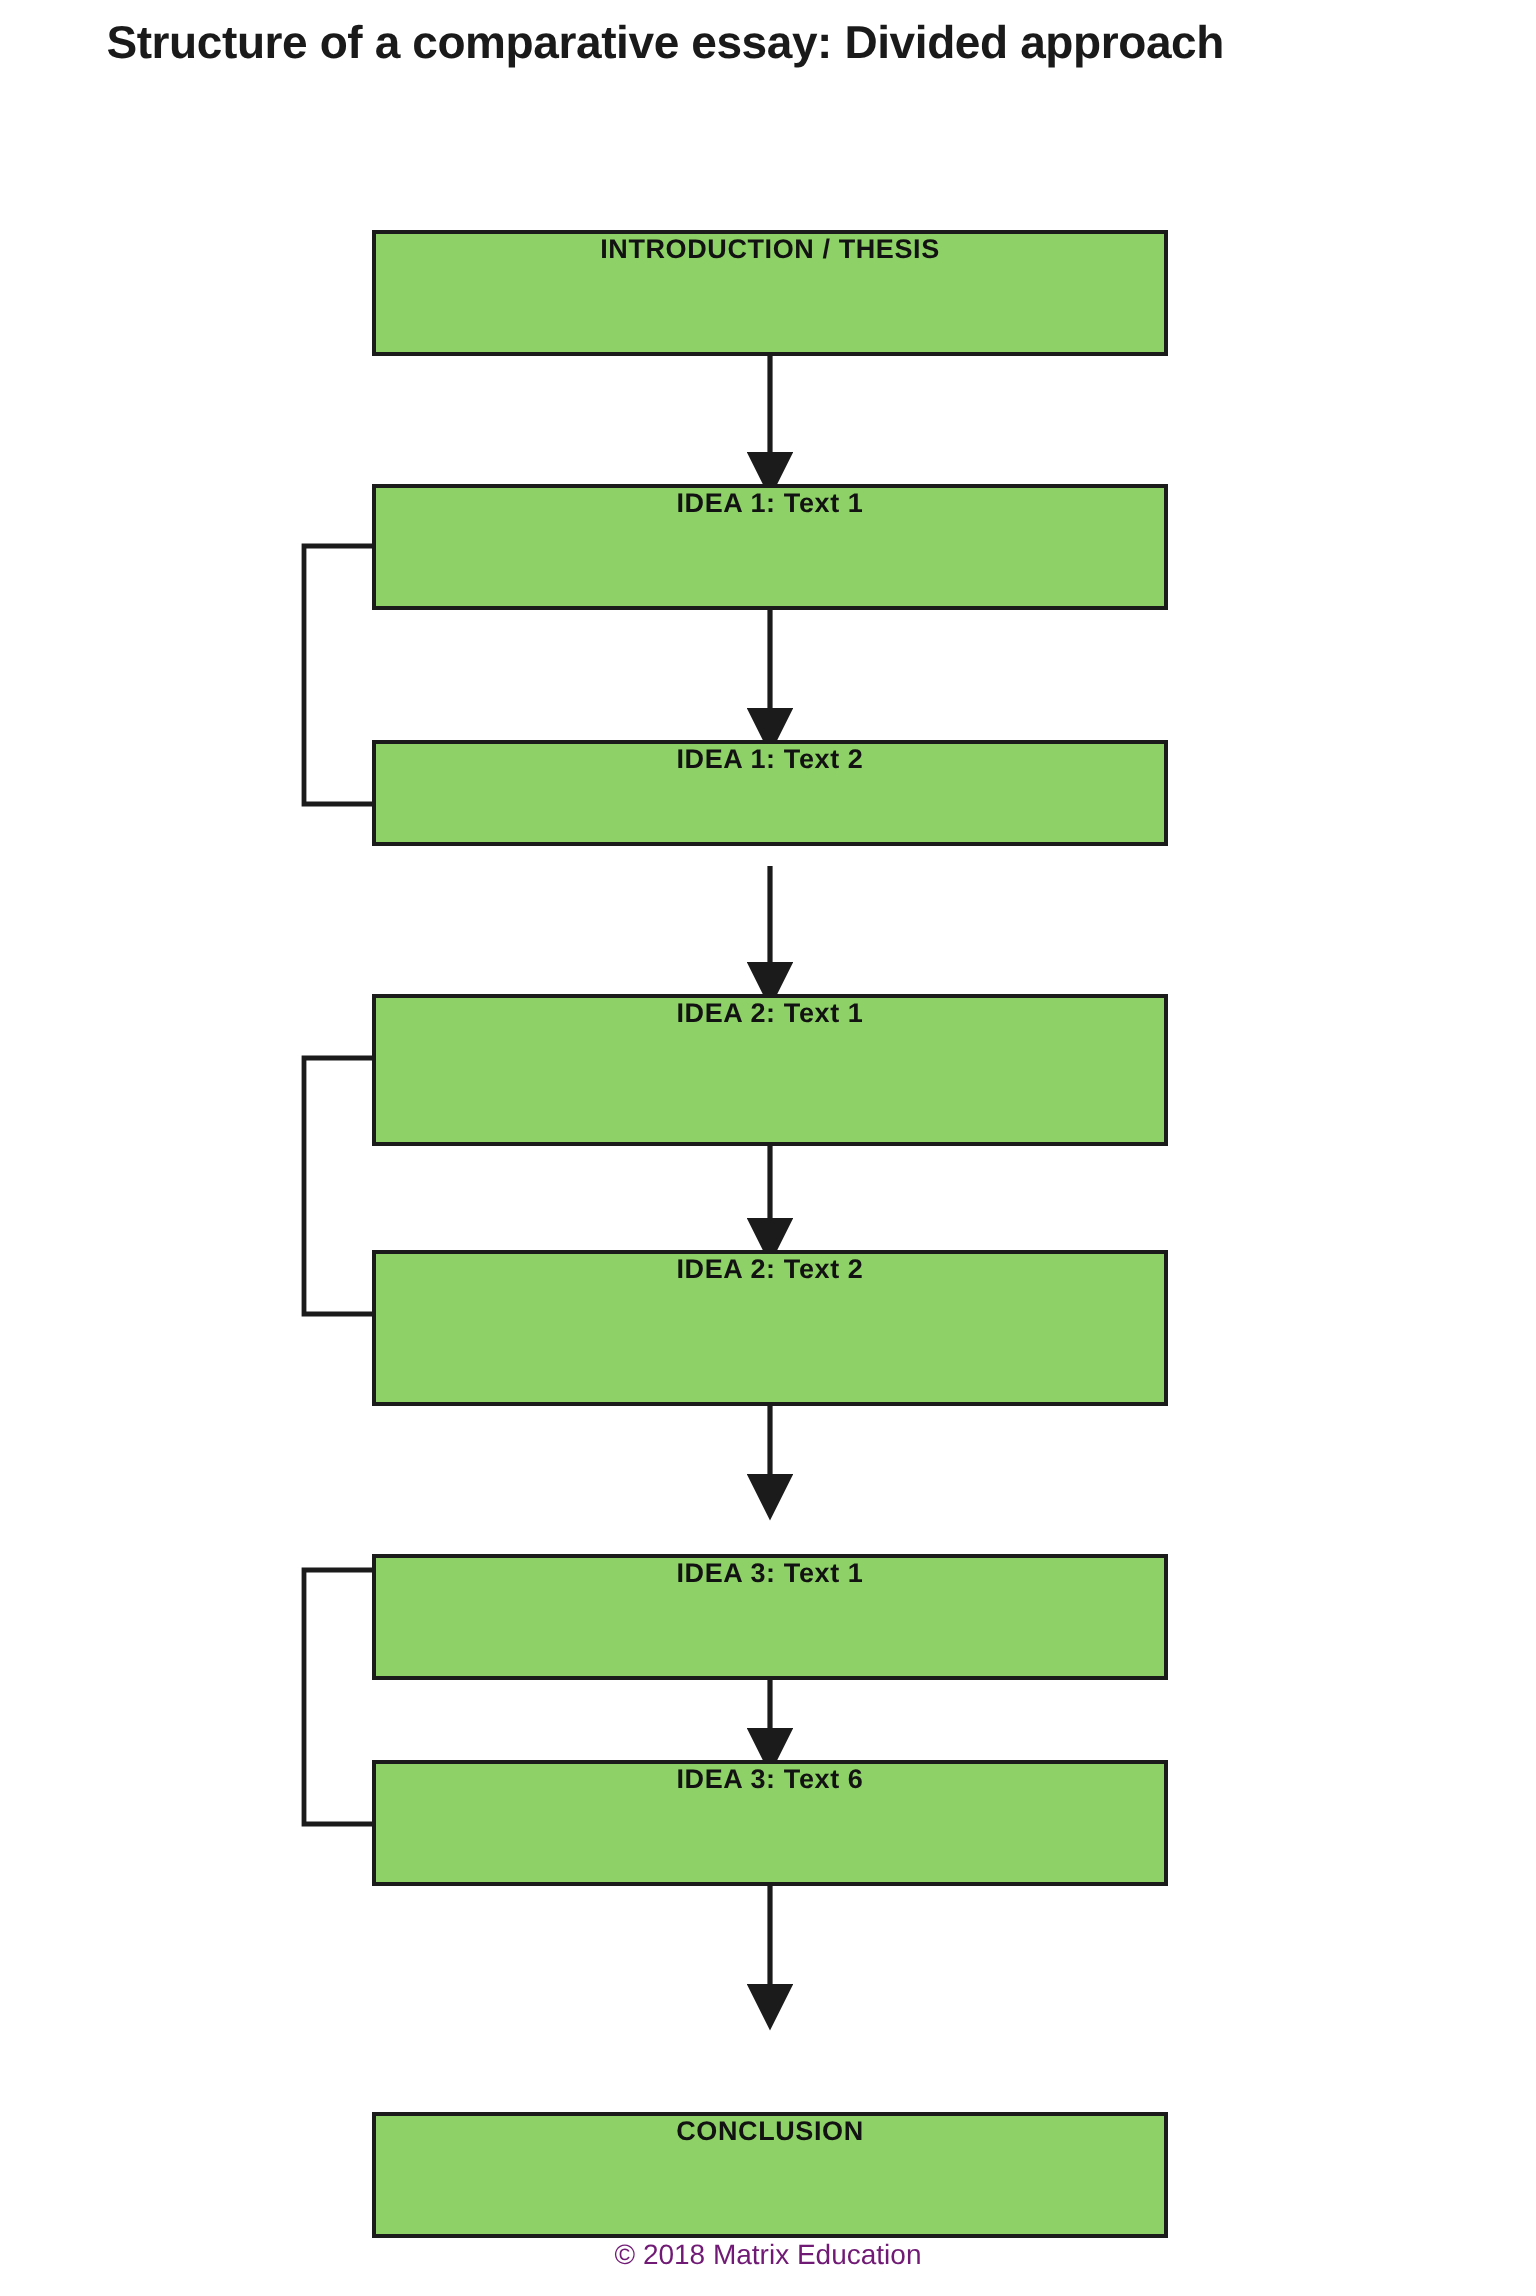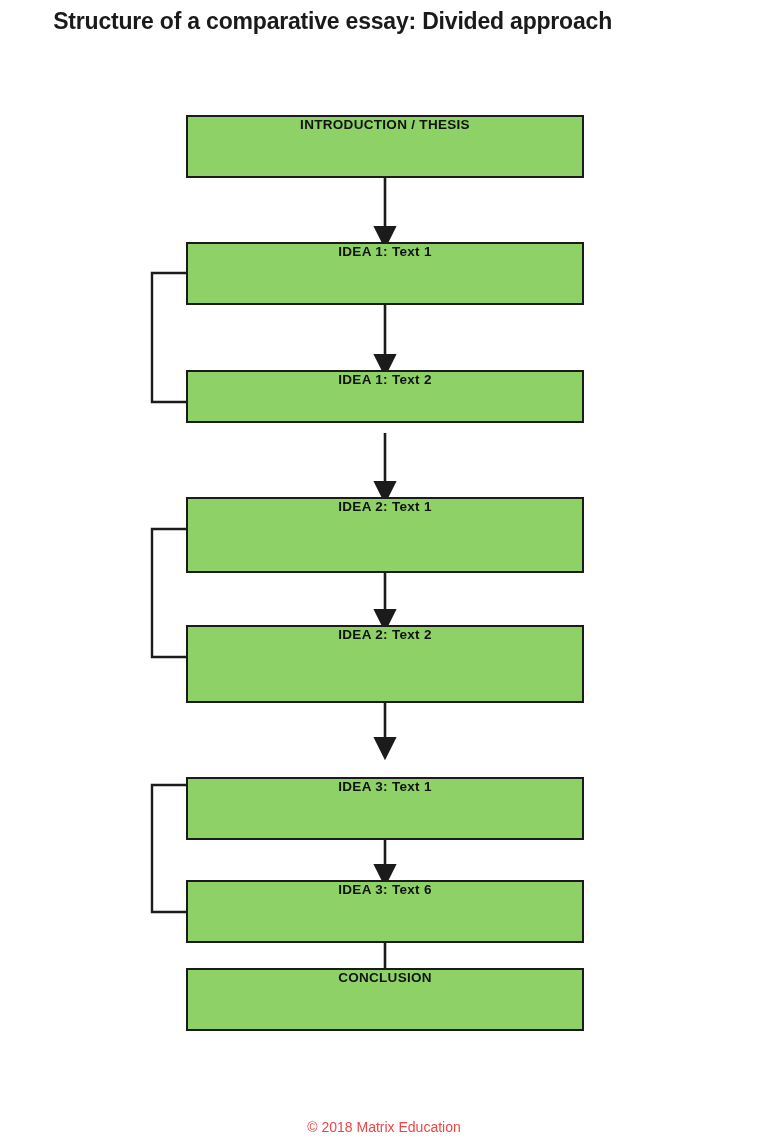--- a/index.html
+++ b/index.html
@@ -58,21 +58,21 @@
   }
 
   #footer-credit {
     position: absolute;
     left: 0;
     top: 1119px;
     width: 768px;
     text-align: center;
     font-size: 14px;
     font-weight: normal;
-    color: #ef4444;
+    color: #701a75;
   }
 </style>
 </head>
 <body>
 
 <div id="diagram-title">Structure of a comparative essay: Divided approach</div>
 
 <svg id="flow-canvas" viewBox="0 0 768 1148" xmlns="http://www.w3.org/2000/svg">
   <defs>
     <marker id="arrowhead" markerWidth="9" markerHeight="9" refX="1.2" refY="4.5" orient="auto" markerUnits="strokeWidth">
@@ -118,17 +118,17 @@
 </div>
 
 <div class="node-box" style="top:753px;height:63px;margin-top:24px;">
   <span class="node-label">IDEA 3: Text 1</span>
 </div>
 
 <div class="node-box" style="top:880px;height:63px;">
   <span class="node-label">IDEA 3: Text 6</span>
 </div>
 
-<div class="node-box" style="top:968px;height:63px;">
+<div class="node-box" style="top:1056px;height:63px;">
   <span class="node-label">CONCLUSION</span>
 </div>
 
 <div id="footer-credit">© 2018 Matrix Education</div>
 
 </body></html>

